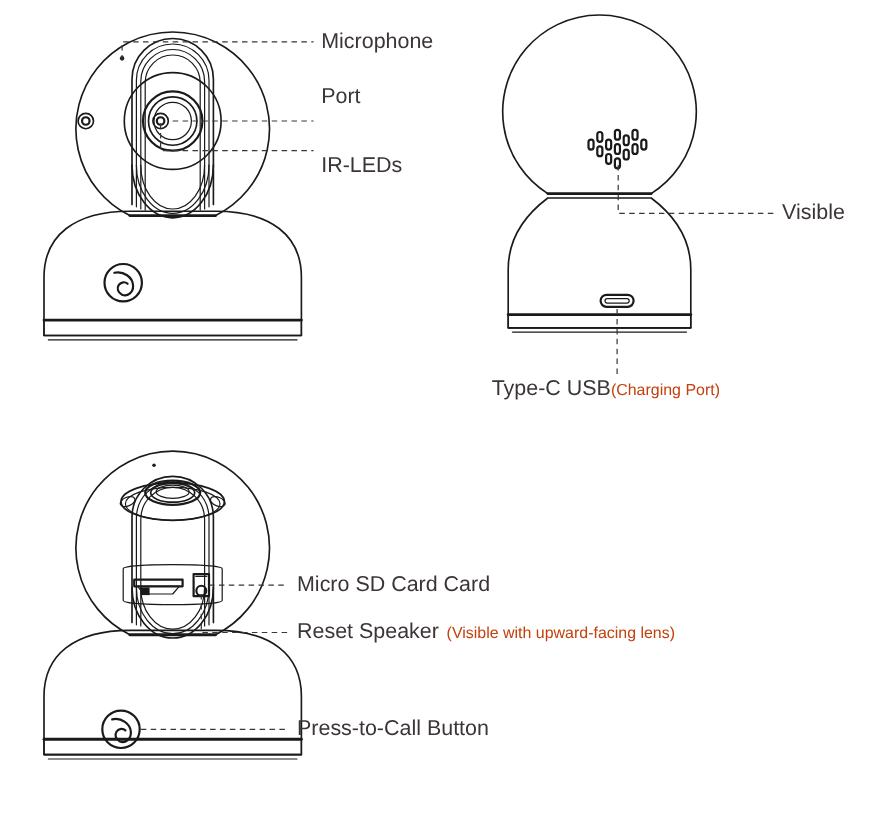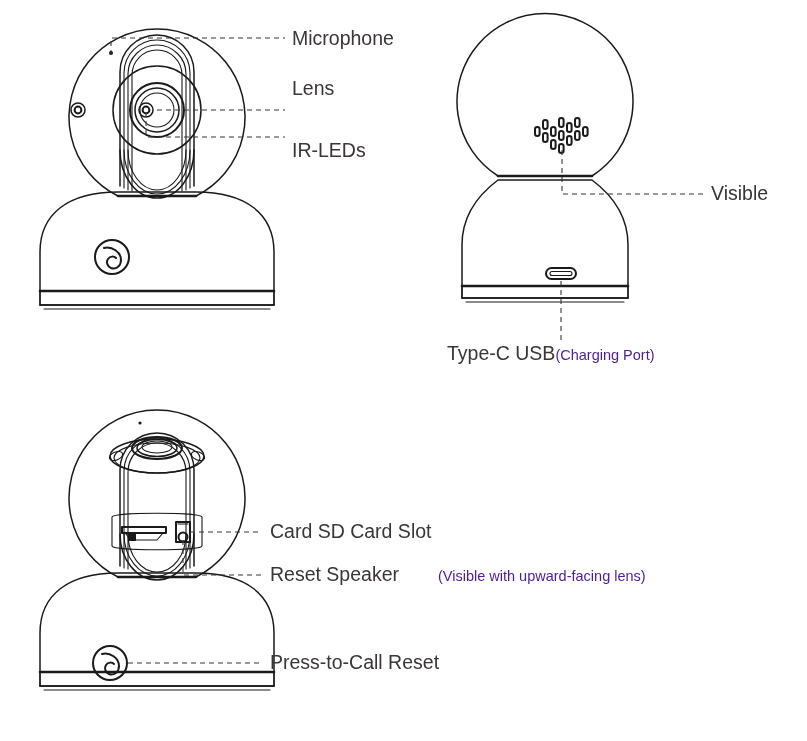--- a/index.html
+++ b/index.html
@@ -28,21 +28,21 @@
     color: #3b3535;
     font-family: "Liberation Sans", sans-serif;
     white-space: nowrap;
     line-height: 1;
   }
   .label-main {
     font-size: 19.5px;
   }
   .label-sub {
     font-size: 14.5px;
-    color: #4c1d95;
+    color: #c2410c;
   }
 </style>
 </head>
 <body>
 
 <div id="canvas">
 
   <svg class="art" viewBox="0 0 807 741">
     <defs>
       <style>
@@ -222,40 +222,40 @@
       <path class="lead" d="M 183 540 L 183 575 L 262 575"></path>
       <path class="lead" d="M 128 663 L 262 663"></path>
     </g>
   </svg>
 
   <div class="label label-main" style="left:292px; top:29px;">
     <span>Microphone</span>
   </div>
 
   <div class="label label-main" style="left:292px; top:79px;">
-    <span>Lens</span>
+    <span>Port</span>
   </div>
 
   <div class="label label-main" style="left:292px; top:128px;margin-top:13px;">
     <span>IR-LEDs</span>
   </div>
 
   <div class="label label-main" style="left:711px; top:184px;">
     <span>Visible</span>
   </div>
 
   <div class="label" style="left:447px; top:344px;">
     <span class="label-main">Type-C USB</span><span class="label-sub">(Charging Port)</span>
   </div>
 
   <div class="label label-main" style="left:270px; top:522px;">
-    <span>Card SD Card Slot</span>
+    <span>Micro SD Card Card</span>
   </div>
 
   <div class="label" style="left:270px; top:565px;">
-    <span class="label-main">Reset Speaker</span><span class="label-sub" style="padding-left:7px;margin-left:32px;">(Visible with upward-facing lens)</span>
+    <span class="label-main">Reset Speaker</span><span class="label-sub" style="padding-left:7px;">(Visible with upward-facing lens)</span>
   </div>
 
   <div class="label label-main" style="left:270px; top:653px;">
-    <span>Press-to-Call Reset</span>
+    <span>Press-to-Call Button</span>
   </div>
 
 </div>
 
 </body></html>

